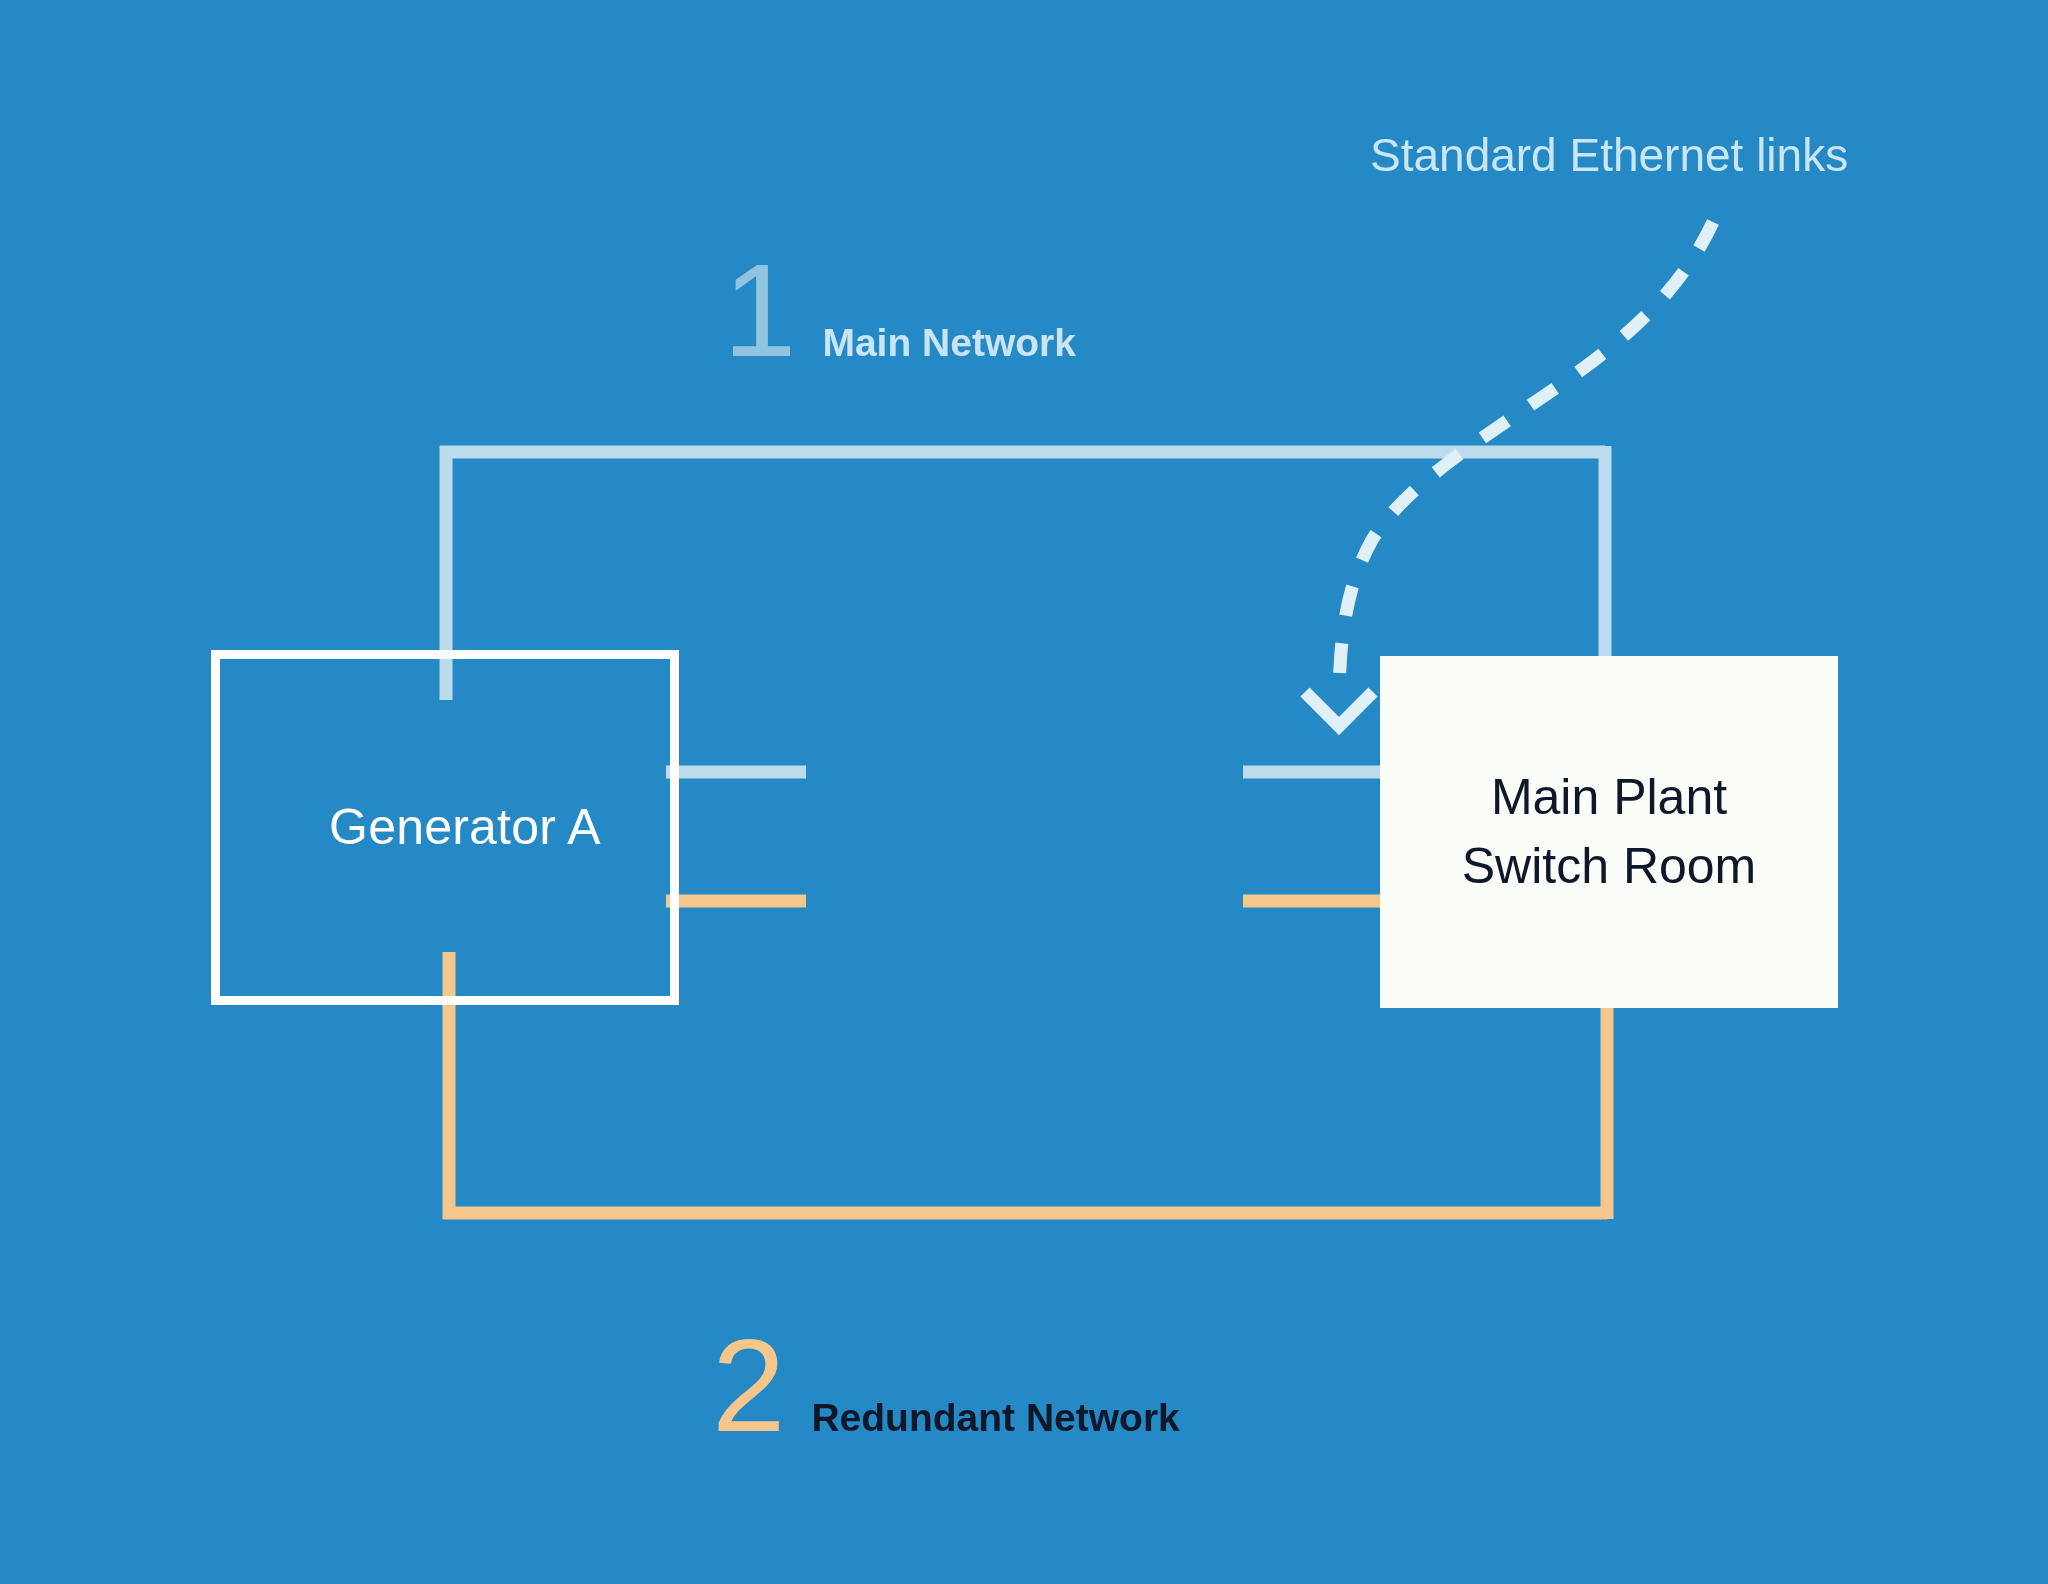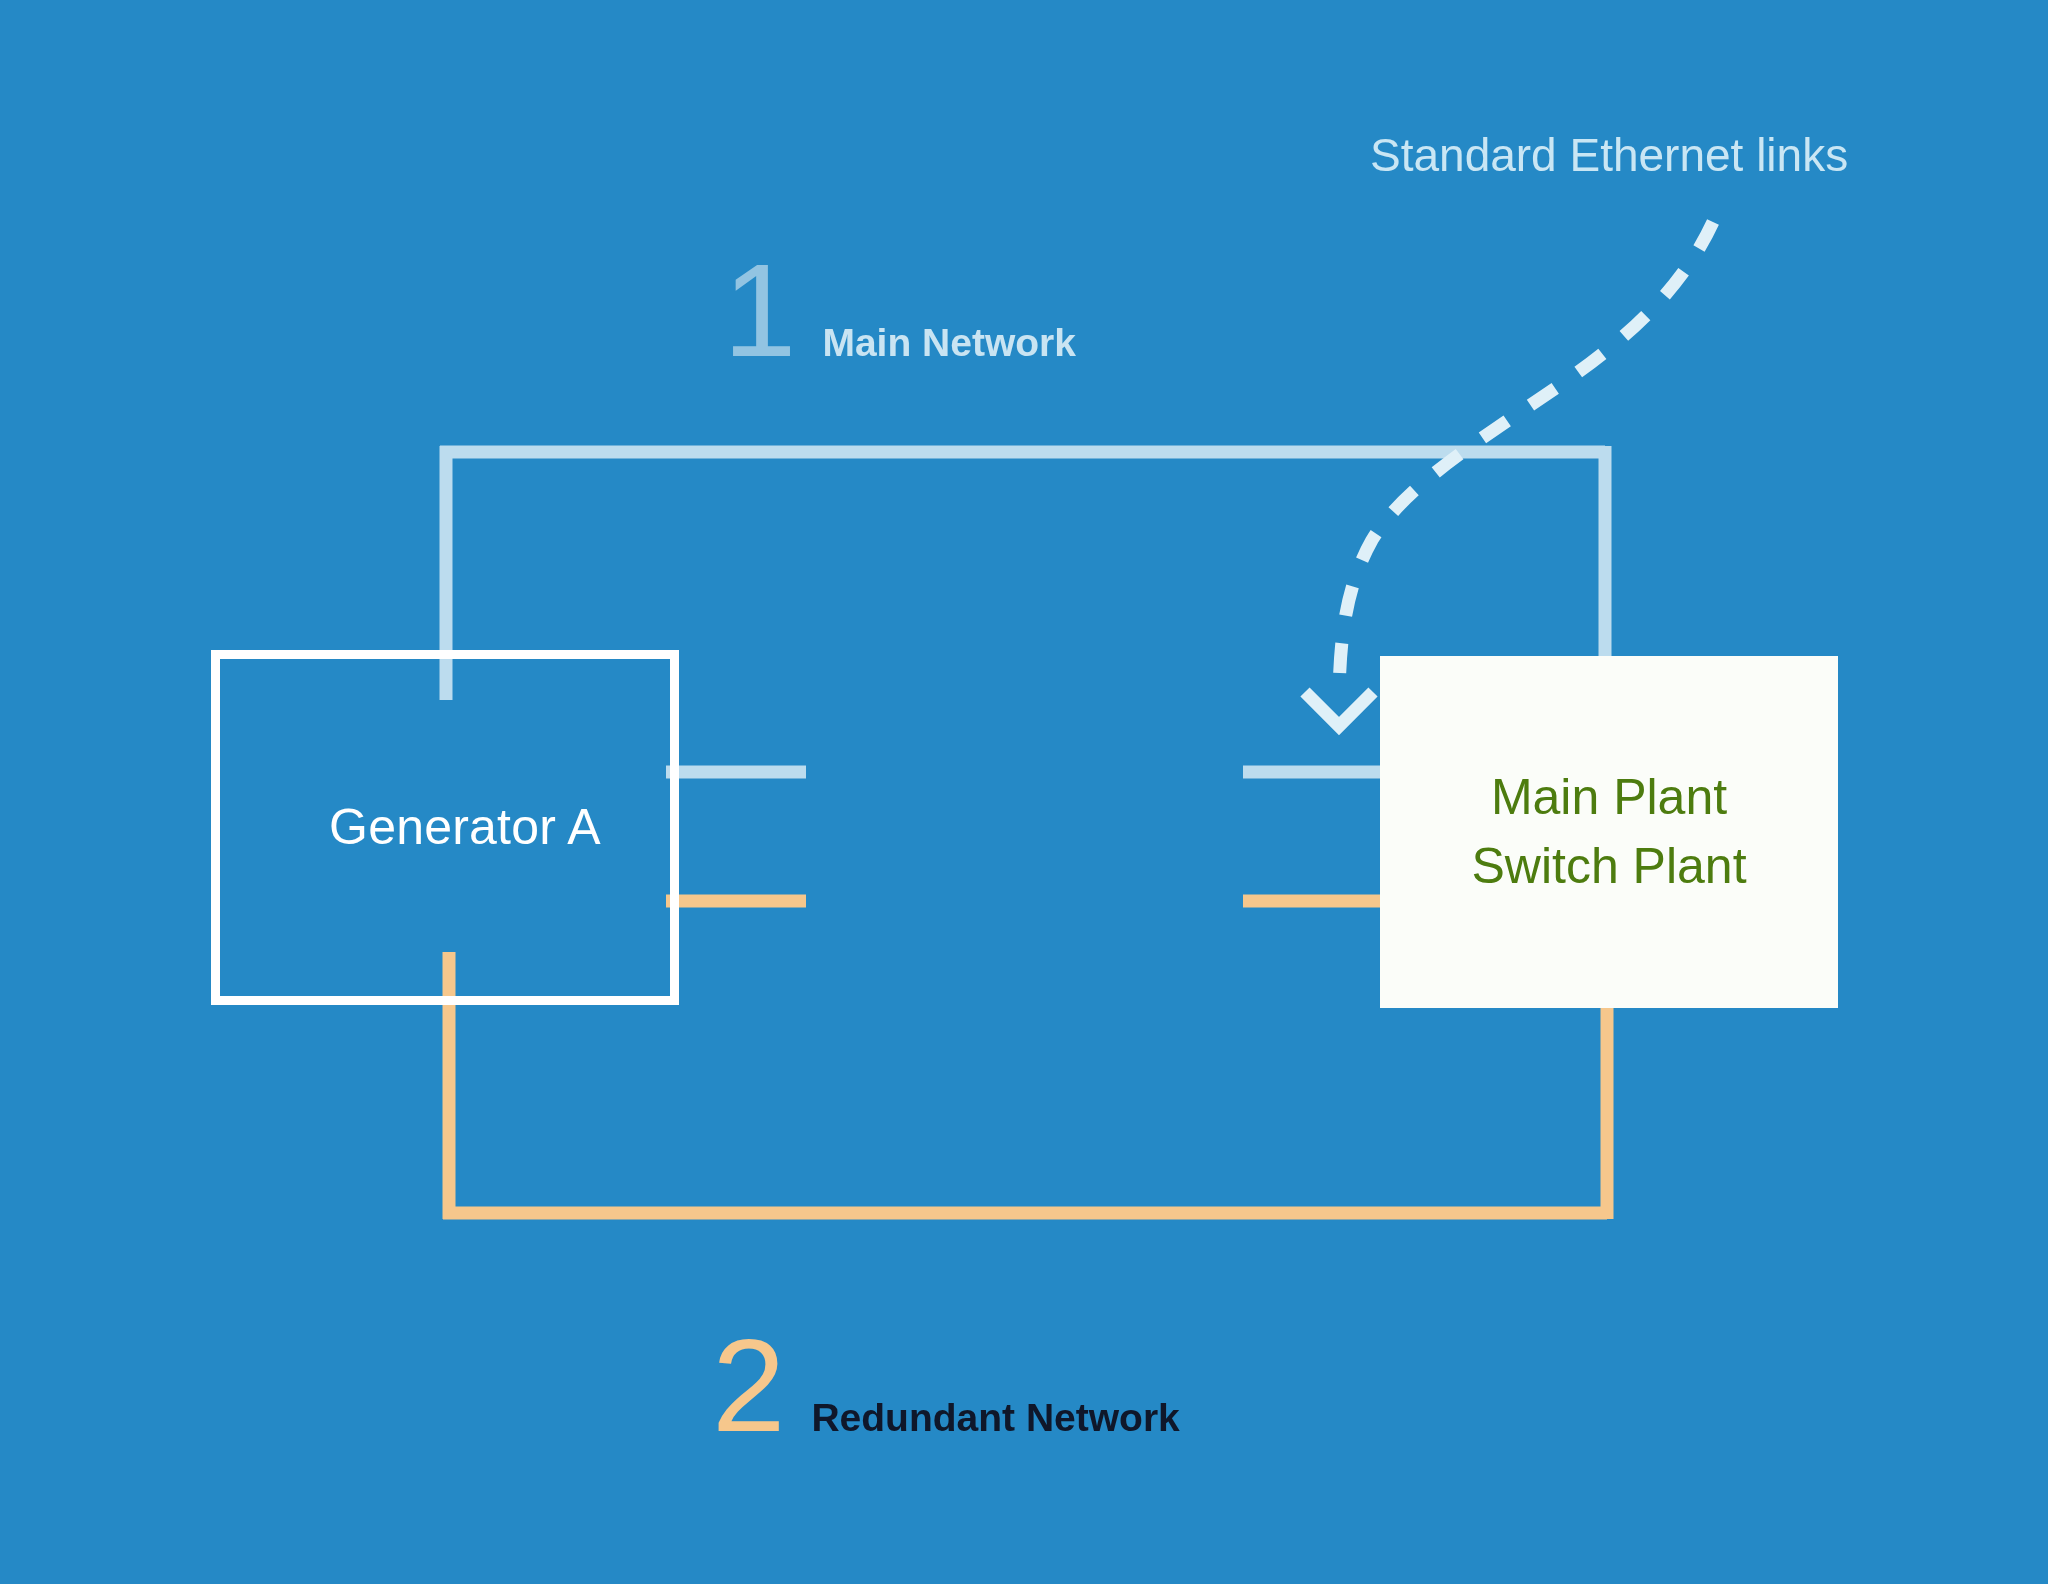--- a/index.html
+++ b/index.html
@@ -41,21 +41,21 @@
     font-size: 50px;
     font-weight: 400;
     letter-spacing: 0.2px;
     line-height: 1.15;
   }
   .node.filled {
     background: #fbfdf9;
     border: none;
   }
   .node.filled .node-label {
-    color: #4d7c0f;
+    color: #0f172a;
     font-size: 50px;
     font-weight: 400;
     line-height: 1.38;
   }
 
   #node-generator-a { left: 211px;  top: 650px; width: 468px;  height: 355px; padding-left: 40px; }
   #node-generator-b { left: 793px;  top: 650px; width: 457px;  height: 355px; }
   #node-switch-room { left: 1380px; top: 656px; width: 458px;  height: 352px; }
 
   
@@ -135,21 +135,21 @@
   </svg>
 
   <div class="node outline" id="node-generator-a">
     <span class="node-label">Generator A</span>
   </div>
 
 
   <div class="node filled" id="node-switch-room">
     <span class="node-label">
       <span>Main Plant</span><br>
-      <span>Switch Plant</span>
+      <span>Switch Room</span>
     </span>
   </div>
 
   <div class="legend" id="legend-main-network">
     <span class="num">1</span>
     <span class="txt">Main Network</span>
   </div>
 
   <div class="legend" id="legend-redundant-network">
     <span class="num">2</span>

